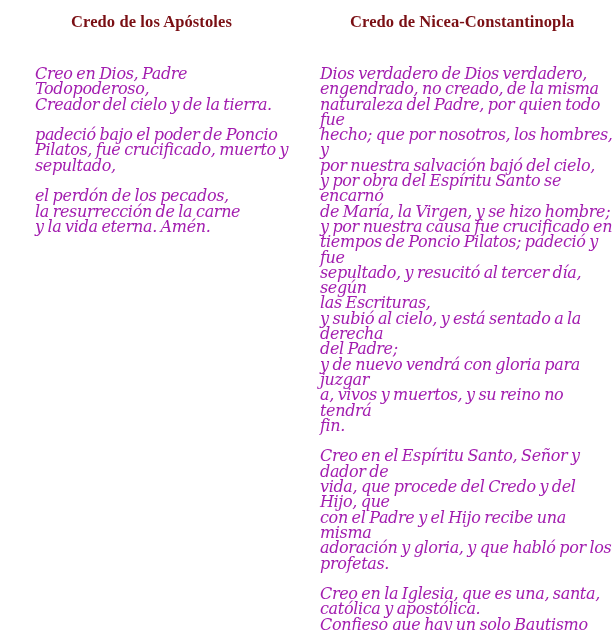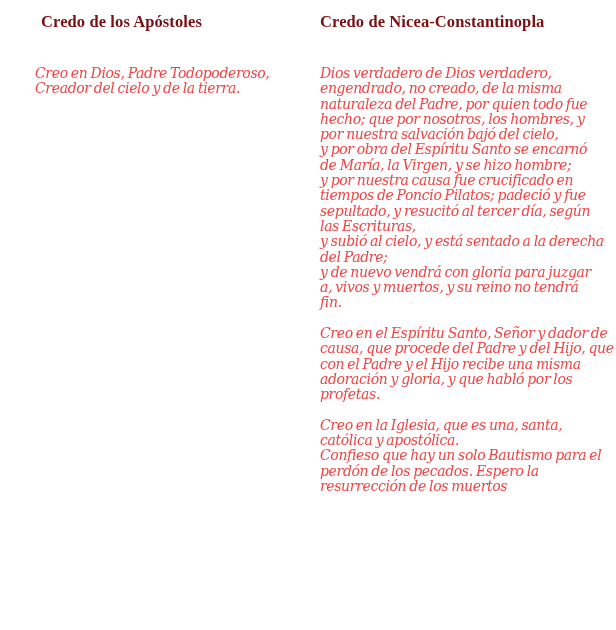--- a/index.html
+++ b/index.html
@@ -1,35 +1,41 @@
 <!DOCTYPE html>
 <html><head>
   <meta charset="utf-8">
   <style>
     html, body { margin: 0; padding: 0; background: #ffffff; }
     body { width: 616px; height: 630px; overflow: hidden; position: relative; font-family: "DejaVu Serif", "Liberation Serif", serif; }
     .col { position: absolute; top: 0; }
     .col-left { left: 0; width: 300px; }
     .col-right { left: 308px; width: 308px; }
-    .heading { position: absolute; top: 12px; font-family: "Liberation Serif", "DejaVu Serif", serif; font-weight: bold; font-size: 16.5px; color: #7a0f14; white-space: nowrap; letter-spacing: 0.1px; }
+    .heading { position: absolute; top: 12px; font-family: "Liberation Serif", "DejaVu Serif", serif; font-weight: bold; font-size: 16.5px; color: #7a0f14; white-space: nowrap; letter-spacing: 0.1px; margin-left: 30px; }
     .col-left .heading { left: 41px; }
     .col-right .heading { left: 12px; }
-    .body { position: absolute; top: 66px; font-family: "DejaVu Serif", serif; font-style: italic; font-size: 14px; line-height: 15.3px; color: #ef4444; letter-spacing: -0.35px; word-spacing: -1px; }
+    .body { position: absolute; top: 66px; font-family: "DejaVu Serif", serif; font-style: italic; font-size: 16px; line-height: 15.3px; color: #a21caf; letter-spacing: -0.35px; word-spacing: -1px; }
     .col-left .body { left: 35px; width: 262px; }
     .col-right .body { left: 12px; width: 296px; }
     .para { margin: 0 0 15.3px 0; white-space: pre-line; }
   </style>
 </head>
 <body>
 
 <div class="col col-left">
   <div class="heading">Credo de los Apóstoles</div>
   <div class="body">
     <p class="para">Creo en Dios, Padre Todopoderoso,
 Creador del cielo y de la tierra.</p>
+    <p class="para">padeció bajo el poder de Poncio
+Pilatos, fue crucificado, muerto y
+sepultado,</p>
+    <p class="para">el perdón de los pecados,
+la resurrección de la carne
+y la vida eterna. Amén.</p>
   </div>
 </div>
 
 <div class="col col-right">
   <div class="heading">Credo de Nicea-Constantinopla</div>
   <div class="body">
     <p class="para">Dios verdadero de Dios verdadero,
 engendrado, no creado, de la misma
 naturaleza del Padre, por quien todo fue
 hecho; que por nosotros, los hombres, y
@@ -39,21 +45,21 @@
 y por nuestra causa fue crucificado en
 tiempos de Poncio Pilatos; padeció y fue
 sepultado, y resucitó al tercer día, según
 las Escrituras,
 y subió al cielo, y está sentado a la derecha
 del Padre;
 y de nuevo vendrá con gloria para juzgar
 a, vivos y muertos, y su reino no tendrá
 fin.</p>
     <p class="para">Creo en el Espíritu Santo, Señor y dador de
-causa, que procede del Padre y del Hijo, que
+vida, que procede del Credo y del Hijo, que
 con el Padre y el Hijo recibe una misma
 adoración y gloria, y que habló por los
 profetas.</p>
     <p class="para">Creo en la Iglesia, que es una, santa,
 católica y apostólica.
 Confieso que hay un solo Bautismo para el
 perdón de los pecados. Espero la
 resurrección de los muertos</p>
   </div>
 </div>

